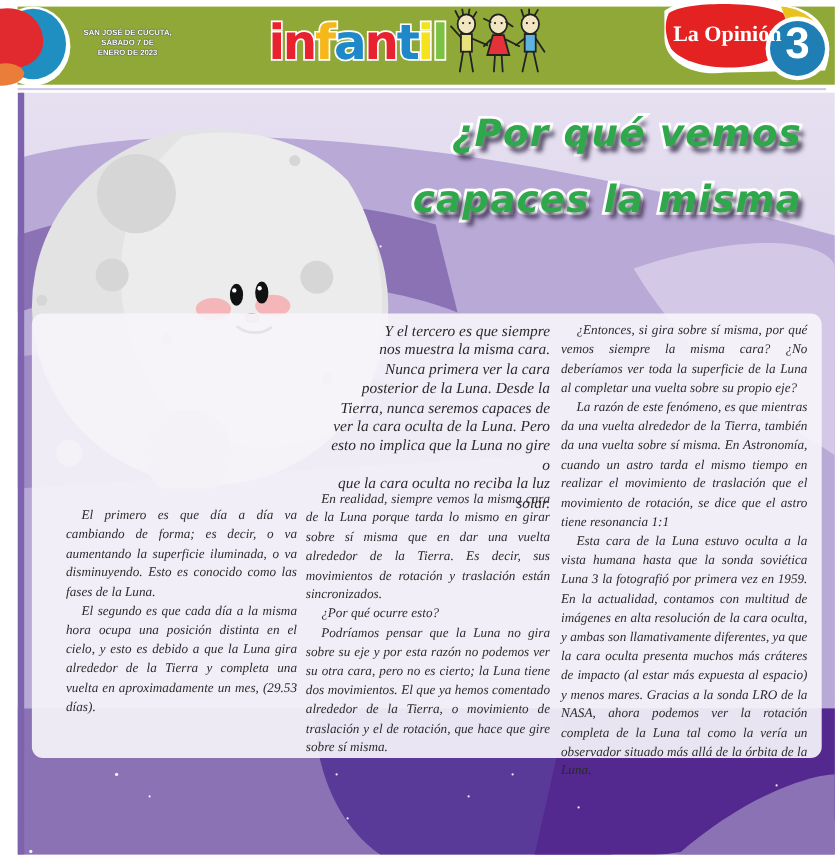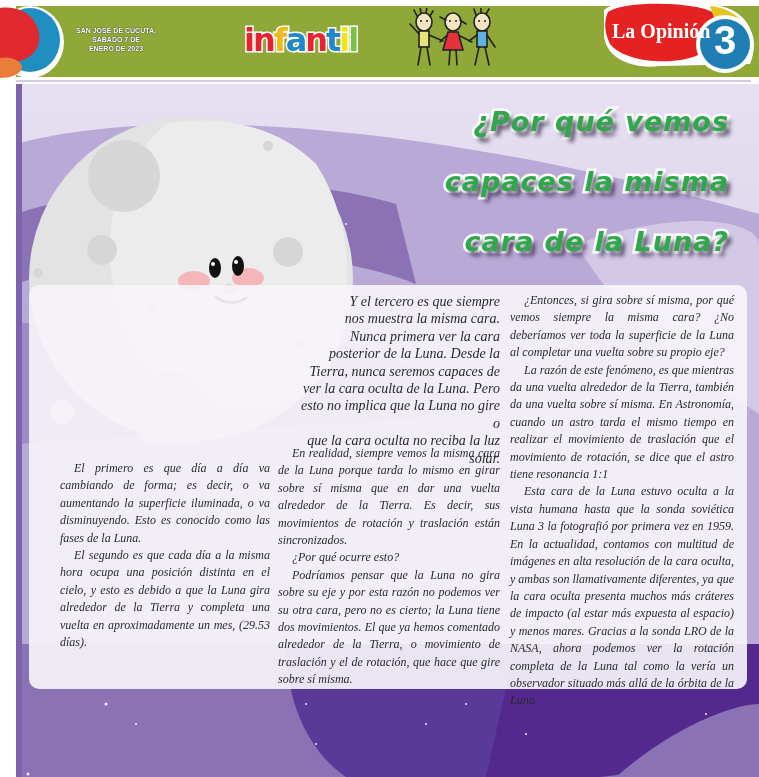--- a/index.html
+++ b/index.html
@@ -17,21 +17,21 @@
   }
   .brand-blob { position: absolute; left: 0; top: 0; width: 70px; height: 80px; }
   .dateline {
     position: absolute; left: 74px; top: 26px; width: 84px;
     font-family: "Liberation Sans", sans-serif; font-weight: bold;
     font-size: 7px; line-height: 9px; color: #ffffff; text-align: center;
     text-shadow: 0 0 1px #333, 0 0 1px #333;
   }
   .infantil-logo {
     position: absolute; left: 244px; top: 12px; height: 60px;
-    font-family: "DejaVu Sans", sans-serif; font-weight: bold; font-size: 32px;
+    font-family: "DejaVu Sans", sans-serif; font-weight: bold; font-size: 44px;
     letter-spacing: -2px; line-height: 56px;
   }
   .infantil-logo span {
     -webkit-text-stroke: 3px #ffffff; paint-order: stroke fill;
   }
   .kids { position: absolute; left: 408px; top: 8px; width: 90px; height: 62px; }
   .opinion-badge { position: absolute; left: 600px; top: 0; width: 159px; height: 78px; }
   .opinion-text {
     position: absolute; left: 612px; top: 20px;
     font-family: "Liberation Serif", serif; font-weight: bold; font-size: 20px; color: #ffffff;
@@ -45,21 +45,21 @@
   
   .scene { position: absolute; left: 16px; top: 84px; width: 743px; height: 693px; overflow: hidden; }
 
   
   .moon { position: absolute; left: 26px; top: 114px; width: 330px; height: 330px; }
 
   
   .title {
     position: absolute; right: 30px; top: 92px; width: 400px; text-align: right;
     font-family: "DejaVu Sans", sans-serif; font-weight: bold; font-style: italic;
-    font-size: 27px; line-height: 60px; color: #2ea84a; letter-spacing: 1px;
+    font-size: 34px; line-height: 60px; color: #2ea84a; letter-spacing: 1px;
   }
   .title div {
     -webkit-text-stroke: 5px #ffffff; paint-order: stroke fill;
     text-shadow: 4px 5px 4px rgba(40,30,60,0.75);
   }
 
   
   .panel {
     position: absolute; left: 29px; top: 285px; width: 718px; height: 404px;
     border-radius: 10px; background: rgba(246,244,250,0.92);
@@ -196,21 +196,20 @@
   <ellipse cx="212" cy="152" rx="6" ry="10" fill="#111"></ellipse>
   <circle cx="187" cy="150" r="2" fill="#fff"></circle>
   <circle cx="210" cy="148" r="2" fill="#fff"></circle>
   <ellipse cx="203" cy="175" rx="6" ry="4" fill="#f3b0b0" stroke="#b98"></ellipse>
   <path d="M190 183 C 198 190, 212 190, 220 184" stroke="#111" stroke-width="2.5" fill="none" stroke-linecap="round"></path>
 </svg>
 
 <div class="title">
   <div>¿Por qué vemos</div>
   <div>capaces la misma</div>
-  <div>cara de la Luna?</div>
 </div>
 
 <div class="panel"></div>
 
 <div class="col col1">
   <p>El primero es que día a día va cambiando de forma; es decir, o va aumentando la superficie iluminada, o va disminuyendo. Esto es conocido como las fases de la Luna.</p>
   <p>El segundo es que cada día a la misma hora ocupa una posición distinta en el cielo, y esto es debido a que la Luna gira alrededor de la Tierra y completa una vuelta en aproximadamente un mes, (29.53 días).</p>
 </div>
 
 <div class="col2-top">

